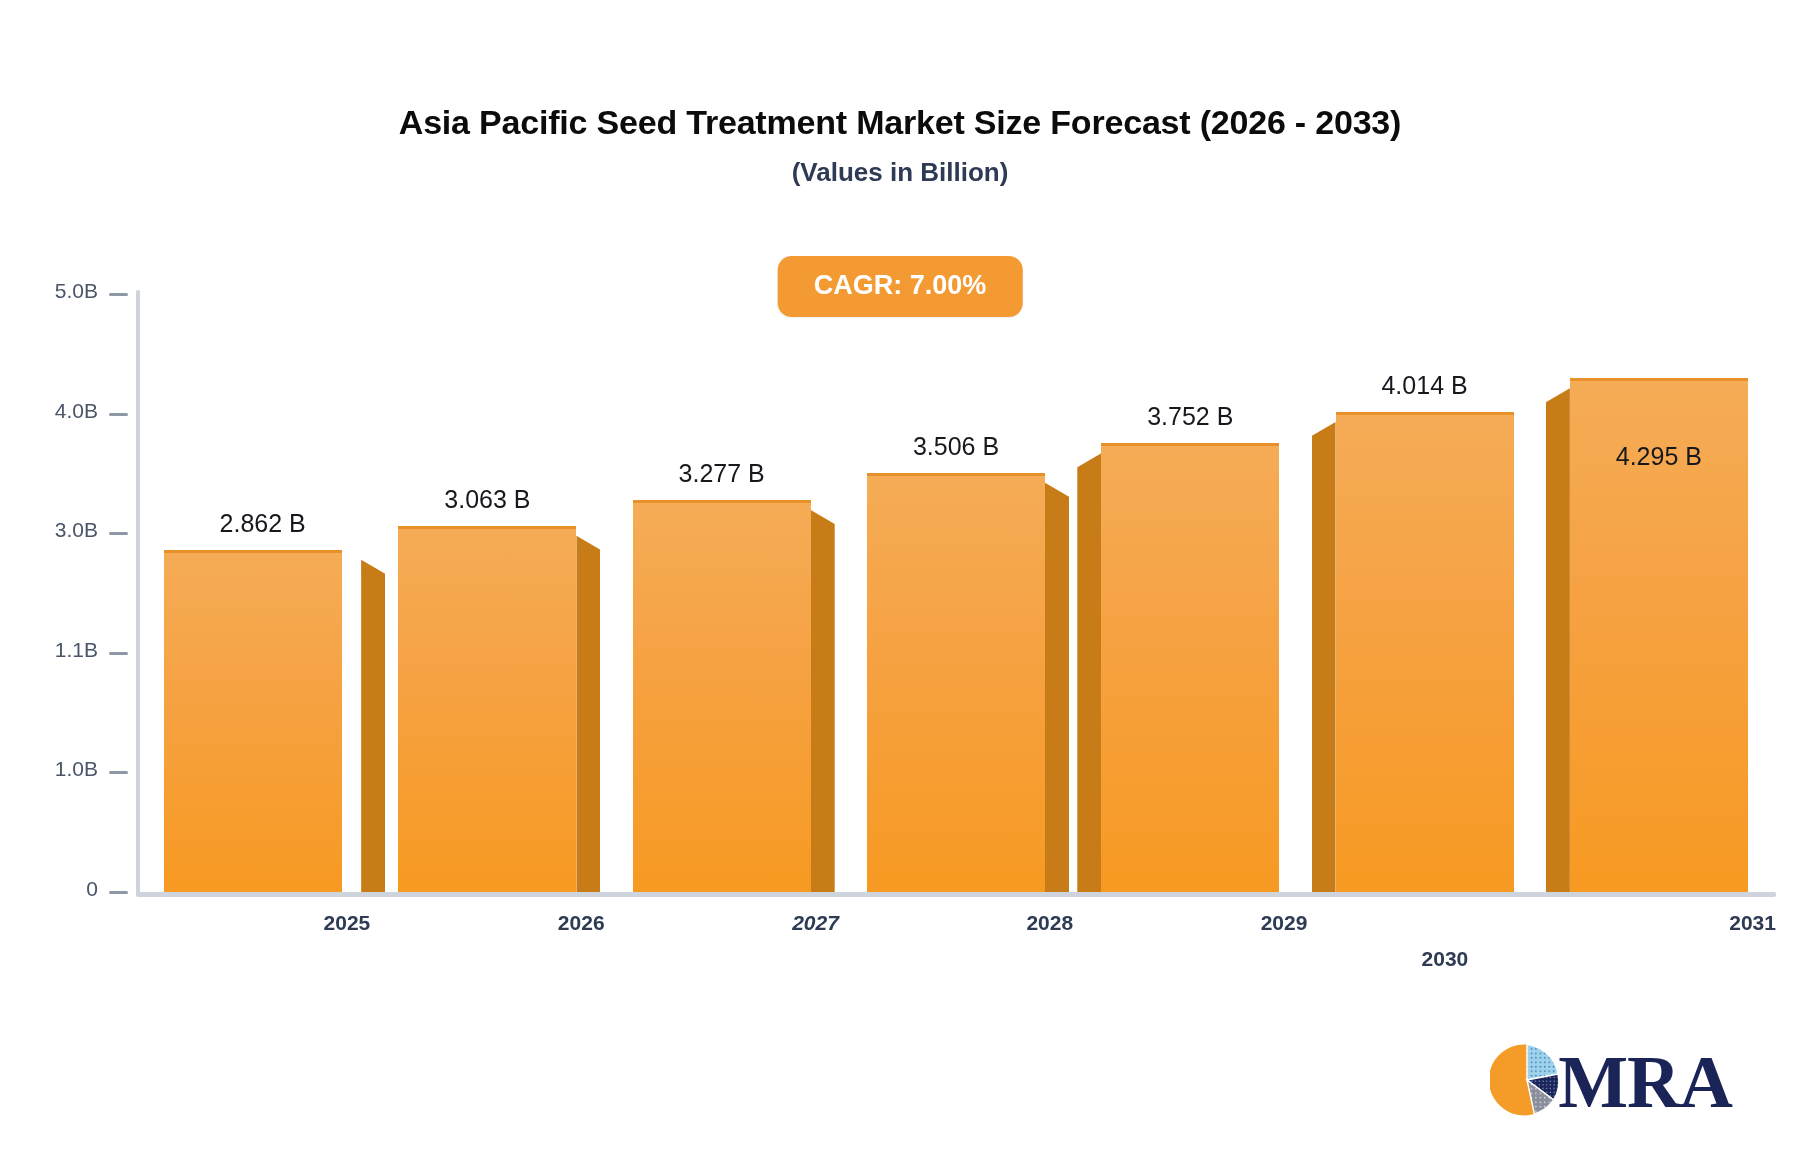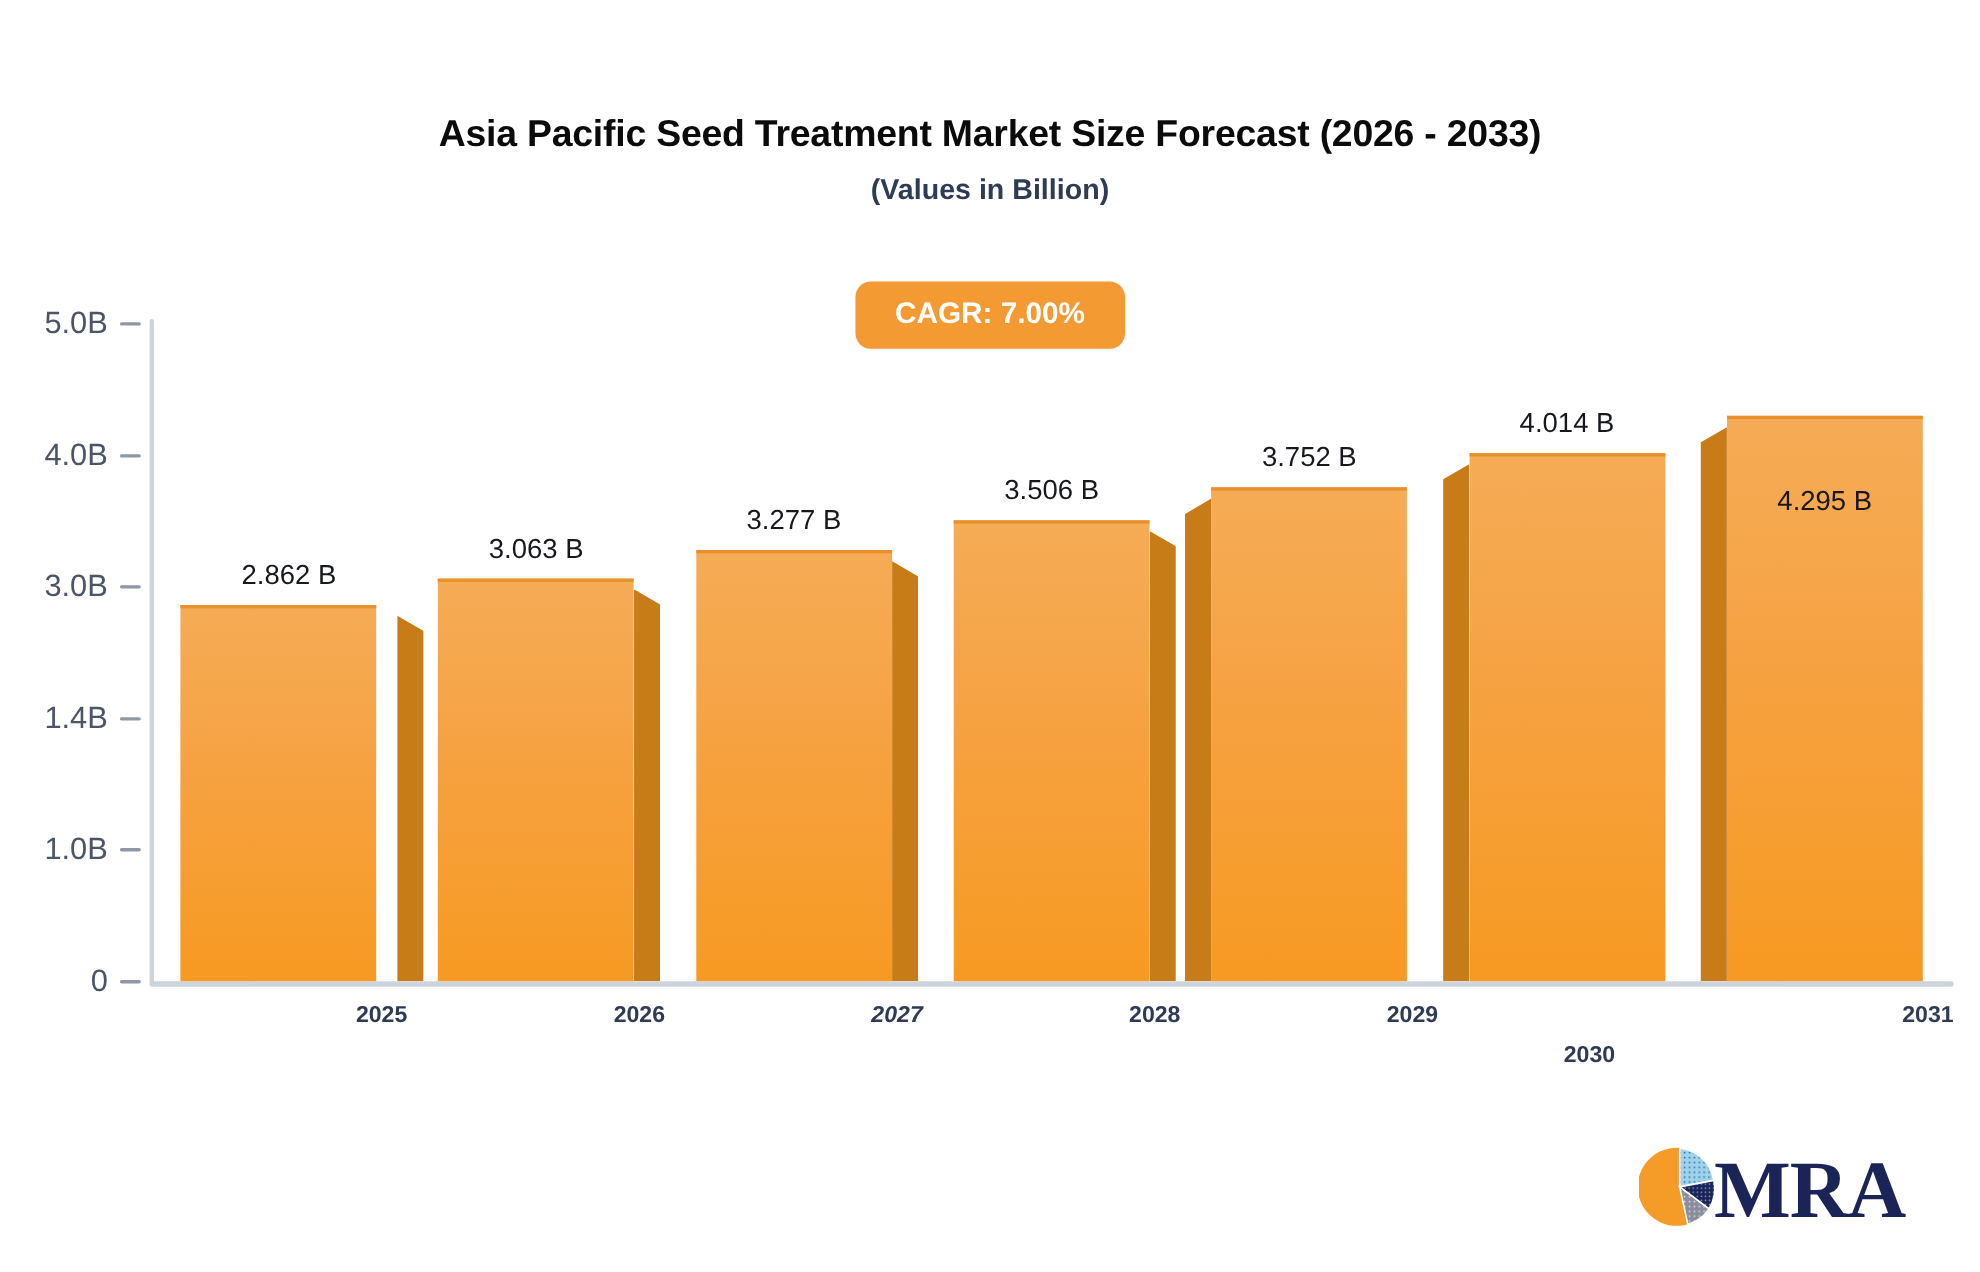--- a/index.html
+++ b/index.html
@@ -98,21 +98,21 @@
   .y-tick {
     position: absolute;
     left: 0;
     width: 136px;
     height: 0;
   }
   .y-tick .tick-label {
     position: absolute;
     right: 38px;
     top: -14px;
-    font-size: 28px;
+    font-size: 21px;
     color: #4a5568;
     text-align: right;
     white-space: nowrap;
     line-height: 1;
   }
   .y-tick .tick-dash {
     position: absolute;
     right: 8px;
     top: -1px;
     width: 19px;
@@ -215,21 +215,21 @@
     <div id="y-ticks">
         <div class="y-tick" style="top: 892px;">
           <span class="tick-label">0</span>
           <span class="tick-dash"></span>
         </div>
         <div class="y-tick" style="top: 772.4px;">
           <span class="tick-label">1.0B</span>
           <span class="tick-dash"></span>
         </div>
         <div class="y-tick" style="top: 652.8px;">
-          <span class="tick-label">1.4B</span>
+          <span class="tick-label">1.1B</span>
           <span class="tick-dash"></span>
         </div>
         <div class="y-tick" style="top: 533.2px;">
           <span class="tick-label">3.0B</span>
           <span class="tick-dash"></span>
         </div>
         <div class="y-tick" style="top: 413.6px;">
           <span class="tick-label">4.0B</span>
           <span class="tick-dash"></span>
         </div>

